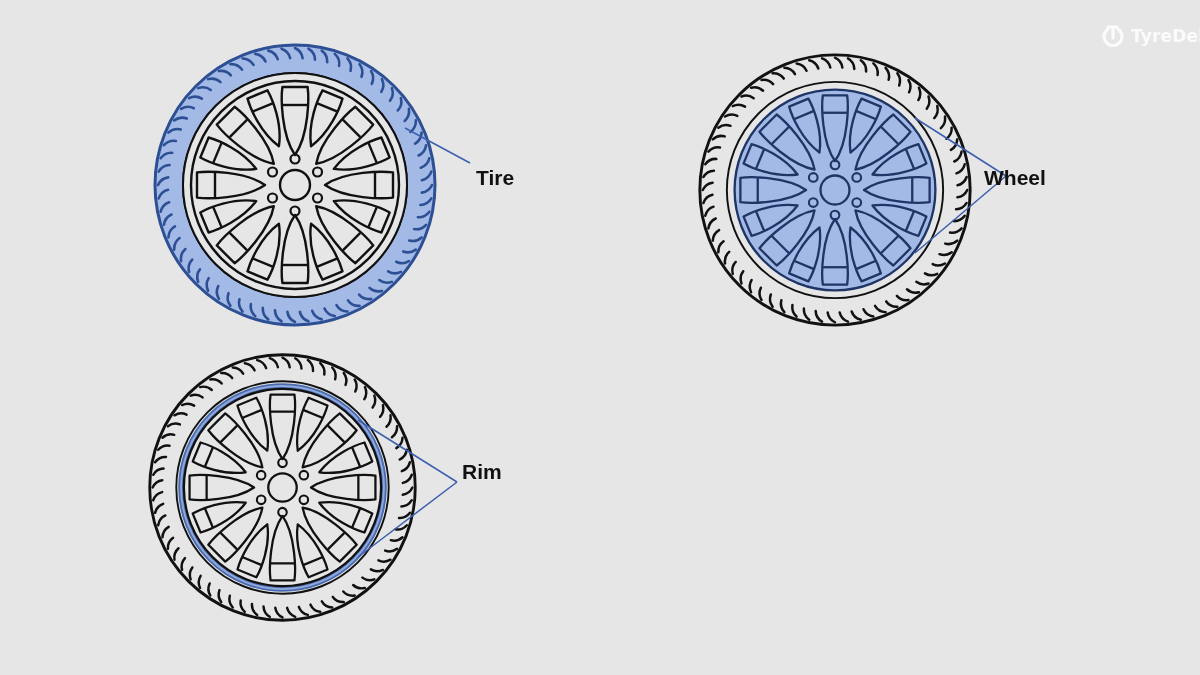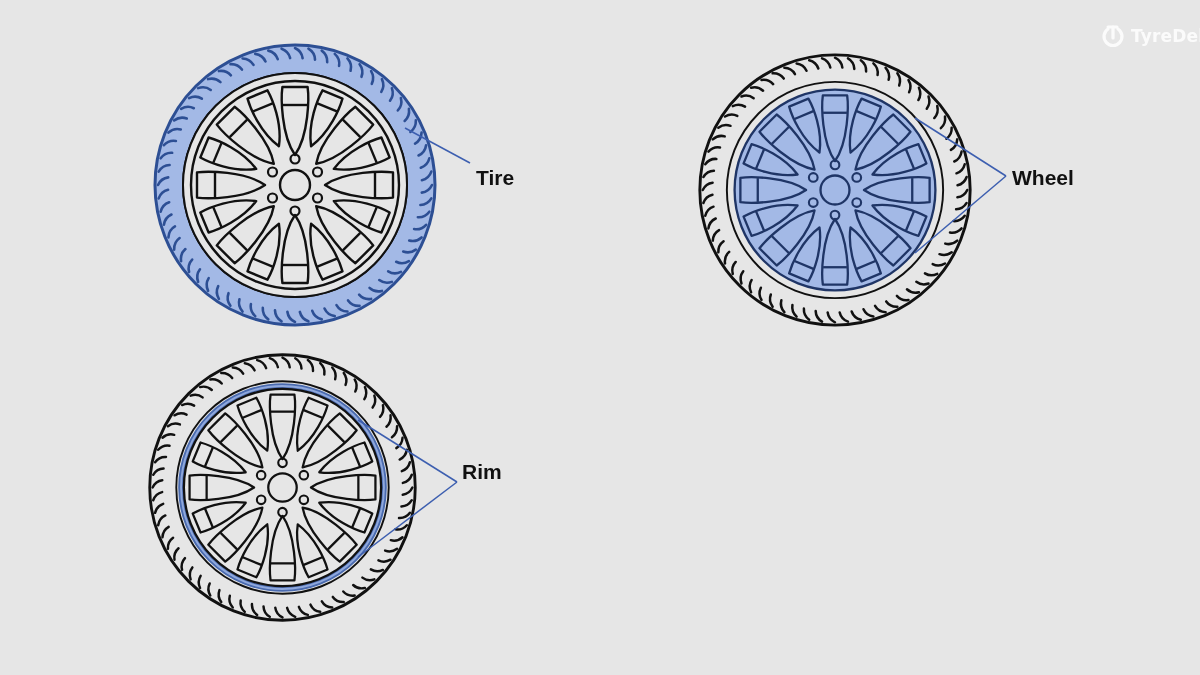--- a/index.html
+++ b/index.html
@@ -323,21 +323,21 @@
       <circle cx="22.516660498395403" cy="-13" r="4.5" fill="none" stroke="#1f3566" stroke-width="2.2"></circle>
       <circle cx="22.516660498395407" cy="12.999999999999996" r="4.5" fill="none" stroke="#1f3566" stroke-width="2.2"></circle>
       <circle cx="1.592040838891559e-15" cy="26" r="4.5" fill="none" stroke="#1f3566" stroke-width="2.2"></circle>
       <circle cx="-22.5166604983954" cy="13.000000000000009" r="4.5" fill="none" stroke="#1f3566" stroke-width="2.2"></circle>
       <circle cx="-22.516660498395403" cy="-13.000000000000004" r="4.5" fill="none" stroke="#1f3566" stroke-width="2.2"></circle>
     </svg>
   <svg class="wheelsvg" style="left:0;top:0;" width="1200" height="675">
     <line x1="915" y1="118" x2="1006" y2="176" stroke="#3d5fb0" stroke-width="1.5"></line>
     <line x1="915" y1="253" x2="1006" y2="176" stroke="#3d5fb0" stroke-width="1.5"></line>
   </svg>
-  <div class="label" style="left:1012px; top:167px;">Wheel</div>
+  <div class="label" style="left:984px; top:167px;">Wheel</div>
 
   <svg class="wheelsvg" id="w-rim" style="left:145px; top:350px;" width="275" height="275" viewBox="-145 -145 290 290">
       <circle cx="0" cy="0" r="140" fill="none" stroke="#111111" stroke-width="3"></circle>
       <path d="M137 0 Q133.83253489292548 6.6972086822708965 126.77146857177094 7.615428822889464" fill="none" stroke="#111111" stroke-width="2.6" stroke-linecap="round"></path>
       <path d="M136.34030755409097 13.428348225149803 Q132.53165341403678 19.78284214519312 125.41458674482791 20.004535276382573" fill="none" stroke="#111111" stroke-width="2.6" stroke-linecap="round"></path>
       <path d="M134.36758341524256 26.72737411620957 Q129.9544196635996 32.677956023855565 122.84989388894525 32.20098711957276" fill="none" stroke="#111111" stroke-width="2.6" stroke-linecap="round"></path>
       <path d="M131.10082599531262 39.76900078386134 Q126.12565381148987 45.258363322420415 119.10208939832884 44.08732585395133" fill="none" stroke="#111111" stroke-width="2.6" stroke-linecap="round"></path>
       <path d="M126.57149595404628 52.4276302340173 Q121.08222896587976 57.402907841452325 114.20726667898163 55.5490795397725" fill="none" stroke="#111111" stroke-width="2.6" stroke-linecap="round"></path>
       <path d="M120.82321321572464 64.58135294516168 Q114.87271606504893 68.99463097834966 108.21256554947323 66.4758652234099" fill="none" stroke="#111111" stroke-width="2.6" stroke-linecap="round"></path>
       <path d="M113.91133688544869 76.1131219236855 Q107.55691611269745 79.92189810262369 101.17571825871778 76.76245198554149" fill="none" stroke="#111111" stroke-width="2.6" stroke-linecap="round"></path>

